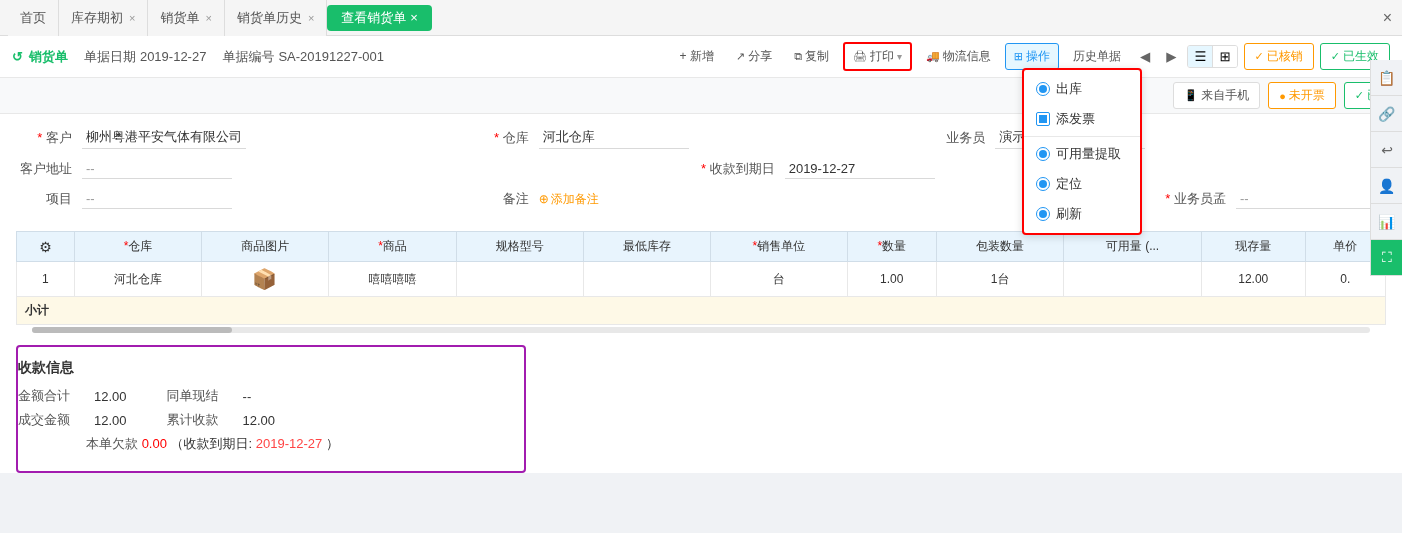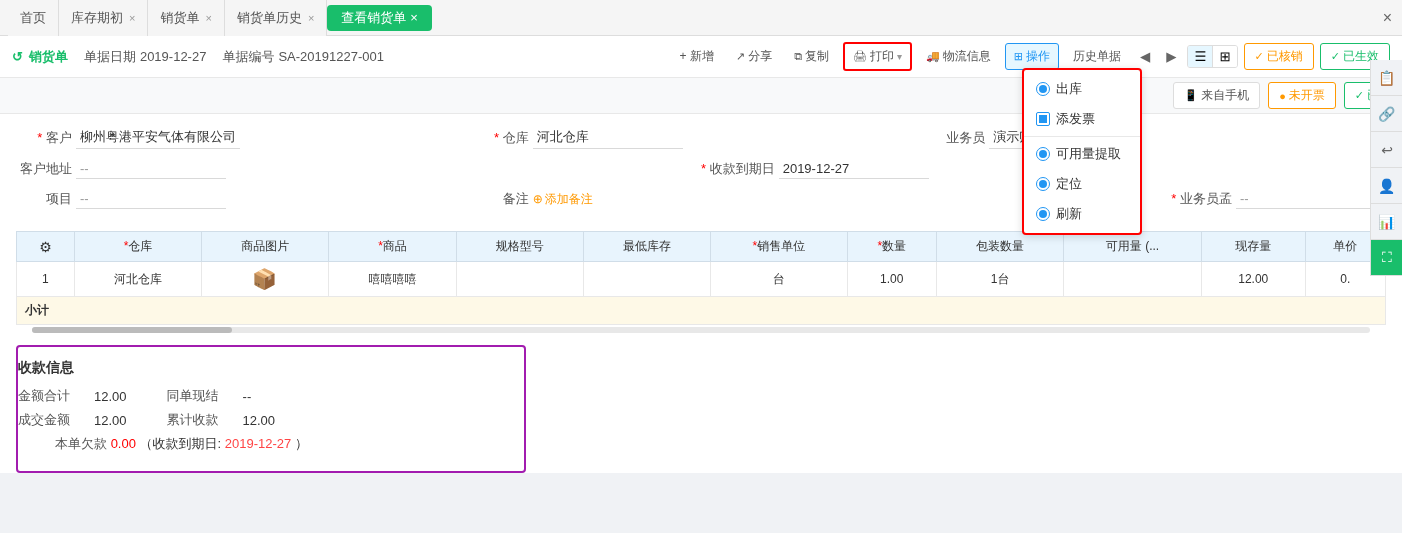--- a/index.html
+++ b/index.html
@@ -66,21 +66,21 @@
       display: flex; align-items: center; gap: 3px; padding: 4px 10px;
       border: 1px solid #ddd; background: #fff; cursor: pointer; font-size: 12px;
       border-radius: 3px; color: #555;
     }
     .t2-btn.orange { border-color: #ff9900; color: #ff9900; }
     .t2-btn.green { border-color: #19be6b; color: #19be6b; }
 
     
     .form-section { padding: 12px 16px; background: #fff; }
     .form-row { display: flex; align-items: center; gap: 0; margin-bottom: 10px; }
-    .field-group { display: flex; align-items: center; flex: 1; }
+    .field-group { display: flex; align-items: center; gap: 6px; flex: 1; }
     .field-label { color: #555; white-space: nowrap; min-width: 60px; text-align: right; padding-right: 4px; }
     .field-label.required::before { content: '* '; color: red; }
     .field-value { color: #333; border-bottom: 1px solid #d9d9d9; min-width: 150px; padding: 2px 4px; }
     .field-value.dashes { color: #999; }
     .add-note-btn { color: #ff9900; cursor: pointer; font-size: 12px; display: flex; align-items: center; gap: 2px; }
 
     
     .table-section { padding: 0 16px; }
     table { width: 100%; border-collapse: collapse; font-size: 12px; }
     thead tr { background: #e8f4fd; }
@@ -353,21 +353,21 @@
         <div class="payment-field">
           <span class="p-label">成交金额</span>
           <span class="p-value">12.00</span>
         </div>
         <div class="payment-field">
           <span class="p-label">累计收款</span>
           <span class="p-value">12.00</span>
         </div>
       </div>
       <div class="payment-row">
-        <div class="payment-field" style="flex-direction:column; align-items:flex-start; margin-left: 37px;">
+        <div class="payment-field" style="flex-direction:column; align-items:flex-start; margin-left: 68px;">
           <span>
             <span class="p-label">本单欠款</span>
             <span class="p-value red">0.00</span>
             <span class="p-value"> （收款到期日: </span>
             <span class="p-value date-red">2019-12-27</span>
             <span class="p-value">）</span>
           </span>
         </div>
       </div>
     </div>

